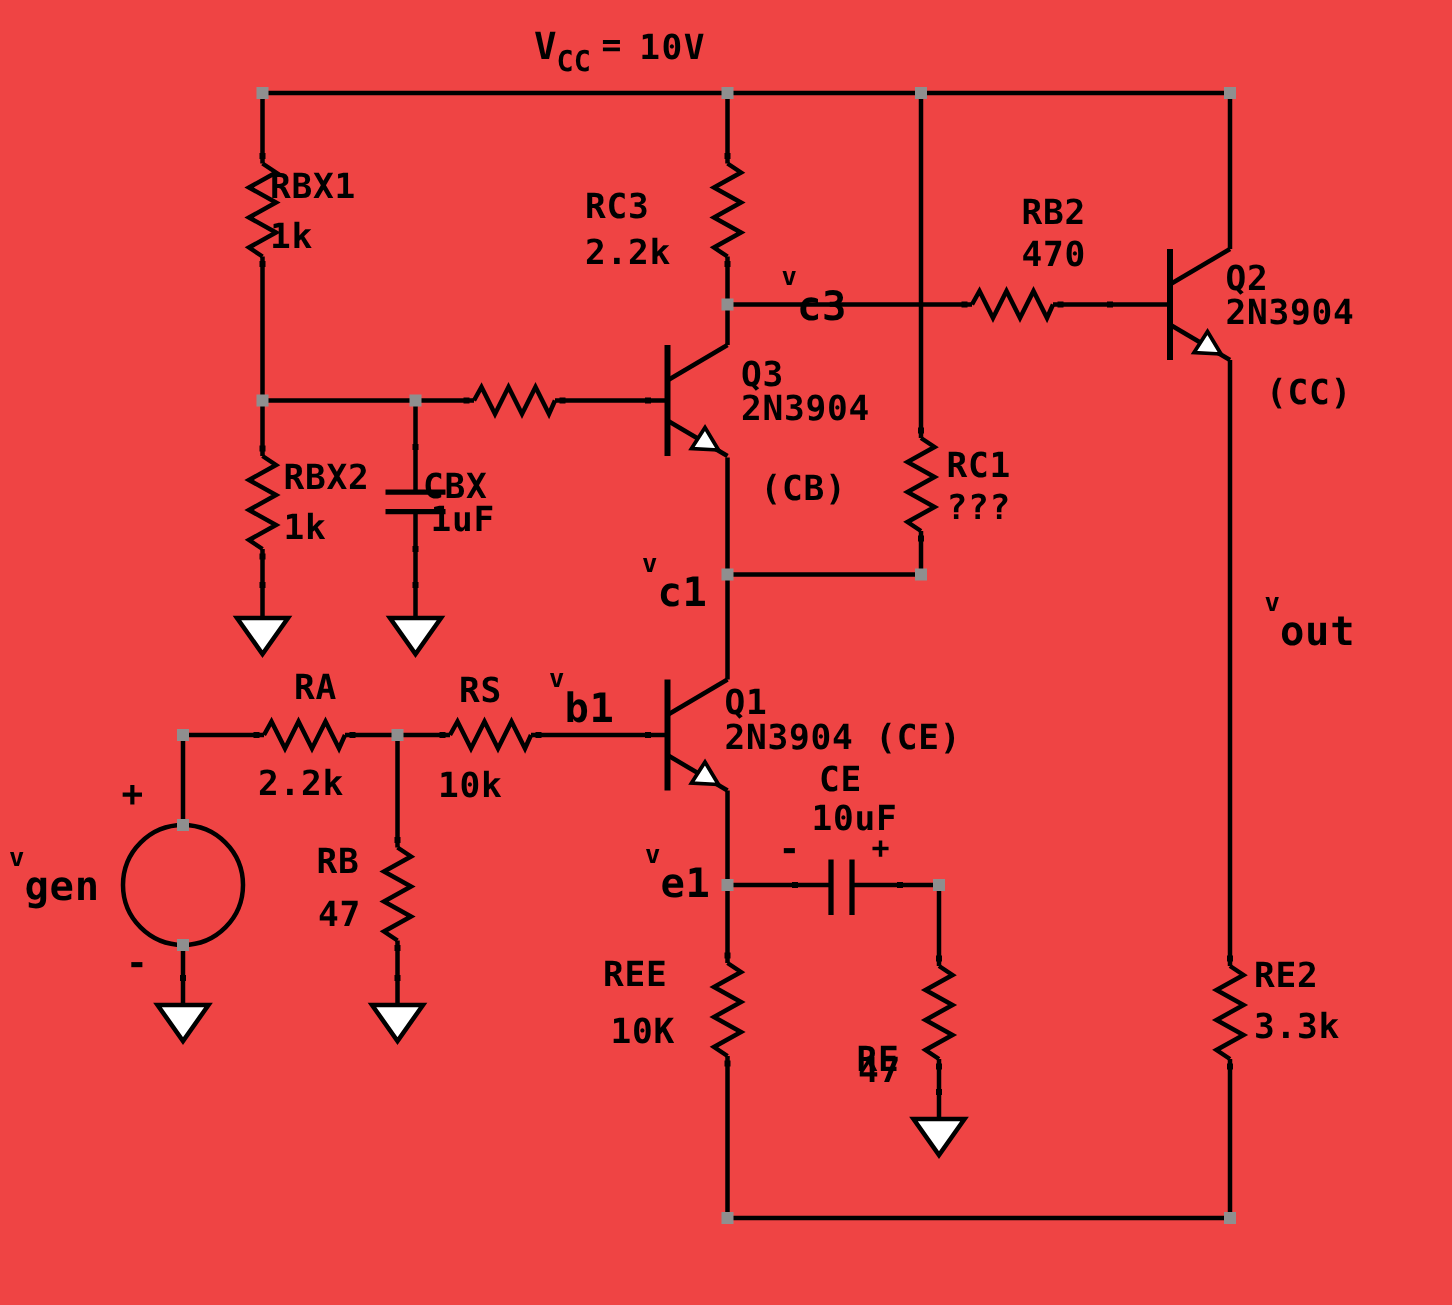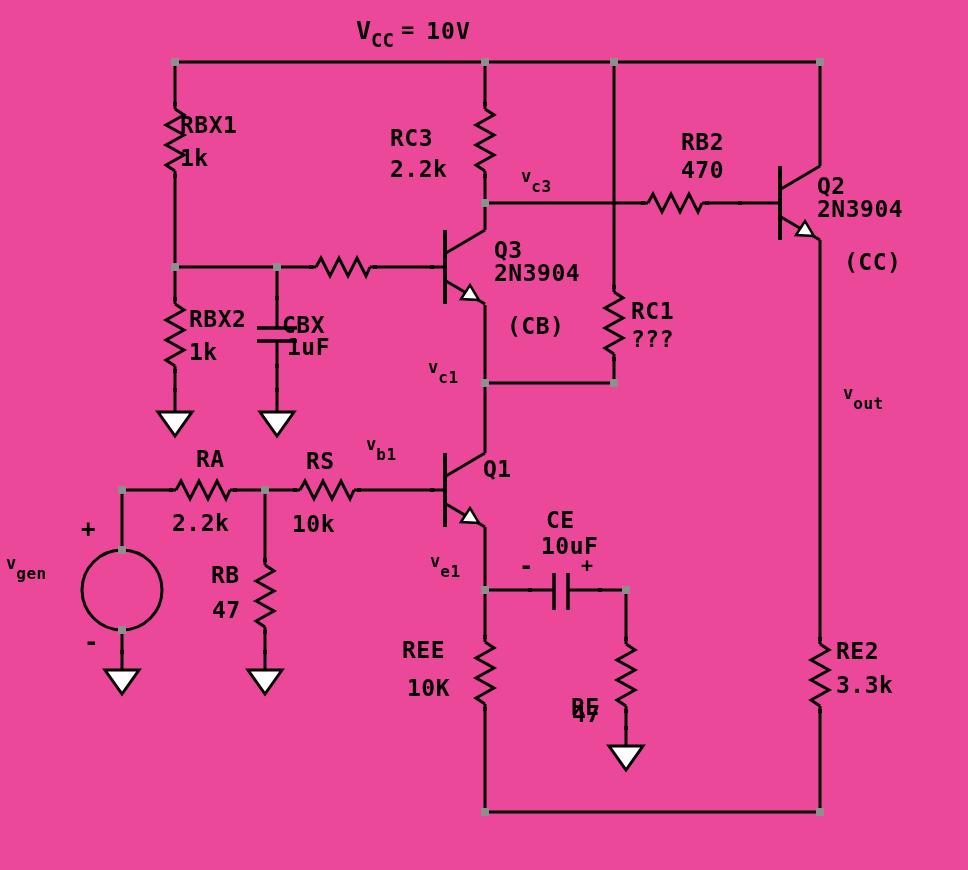--- a/index.html
+++ b/index.html
@@ -1,34 +1,34 @@
 <!DOCTYPE html>
 <html><head>
 <meta charset="utf-8">
 <style>
   html,body{margin:0;padding:0;background:#fff;}
   .canvas{
-    position:relative;width:968px;height:870px;background:#ec4899;
+    position:relative;width:968px;height:870px;background:#ef4444;
     font-family:"DejaVu Sans Mono","Liberation Mono",monospace;
     overflow:hidden;color:#000;
   }
   svg.schem{position:absolute;left:0;top:0;}
   .lbl{
     position:absolute;font-weight:bold;font-size:23px;line-height:26px;
     letter-spacing:0.5px;white-space:pre;color:#000;
   }
   .lh23{line-height:23px}
   .lh27{line-height:27px}
   .lh28{line-height:28px}
   .lh31{line-height:31px}
   .lh33{line-height:33px}
   .ctr{text-align:right}
   .nl{position:absolute;font-weight:bold;white-space:nowrap;color:#000;}
   .nl .m{font-size:17px;position:relative;top:-3px;}
-  .nl .s{font-size:16px;position:relative;top:7px;letter-spacing:0.5px;}
+  .nl .s{font-size:27px;position:relative;top:20px;letter-spacing:0.5px;}
   .rail{position:absolute;font-weight:bold;white-space:nowrap;color:#000;}
   .rail .m{font-size:25px;}
   .rail .s{font-size:19px;position:relative;top:8px;}
   .rail .eq{font-size:22px;margin-left:7px;position:relative;top:-2px;}
   .rail .v{font-size:23px;margin-left:12px;letter-spacing:1px;}
   .sign{position:absolute;font-weight:bold;font-size:24px;color:#000;}
 </style>
 </head>
 <body>
 
@@ -170,21 +170,21 @@
   <div class="lbl lh33" style="left:180px;top:109px"><div>RBX1</div><div>1k</div></div>
   <div class="lbl lh31" style="left:390px;top:123px"><div>RC3</div><div>2.2k</div></div>
   <div class="lbl lh28 ctr" style="left:642px;top:128px;width:82px"><div>RB2</div><div>470</div></div>
   <div class="lbl lh28" style="left:631px;top:297px"><div>RC1</div><div>???</div></div>
   <div class="lbl lh33" style="left:189px;top:303px"><div>RBX2</div><div>1k</div></div>
 
   <div class="lbl lh23" style="left:494px;top:239px"><div>Q3</div><div>2N3904</div></div>
   <div class="lbl" style="left:507px;top:313px"><span>(CB)</span></div>
   <div class="lbl lh23" style="left:817px;top:175px"><div>Q2</div><div>2N3904</div></div>
   <div class="lbl" style="left:844px;top:249px"><span>(CC)</span></div>
-  <div class="lbl lh23" style="left:483px;top:458px"><div>Q1</div></div>
+  <div class="lbl lh23" style="left:483px;top:458px"><div>Q1</div><div>2N3904 (CE)</div></div>
 
   <div class="lbl" style="left:282px;top:312px"><span>CBX</span></div>
   <div class="lbl" style="left:287px;top:334px"><span>1uF</span></div>
   <div class="lbl" style="left:196px;top:446px"><span>RA</span></div>
   <div class="lbl" style="left:172px;top:510px"><span>2.2k</span></div>
   <div class="lbl" style="left:306px;top:448px"><span>RS</span></div>
   <div class="lbl" style="left:292px;top:511px"><span>10k</span></div>
   <div class="lbl" style="left:211px;top:562px"><span>RB</span></div>
   <div class="lbl" style="left:212px;top:597px"><span>47</span></div>
   <div class="lbl" style="left:546px;top:507px"><span>CE</span></div>

